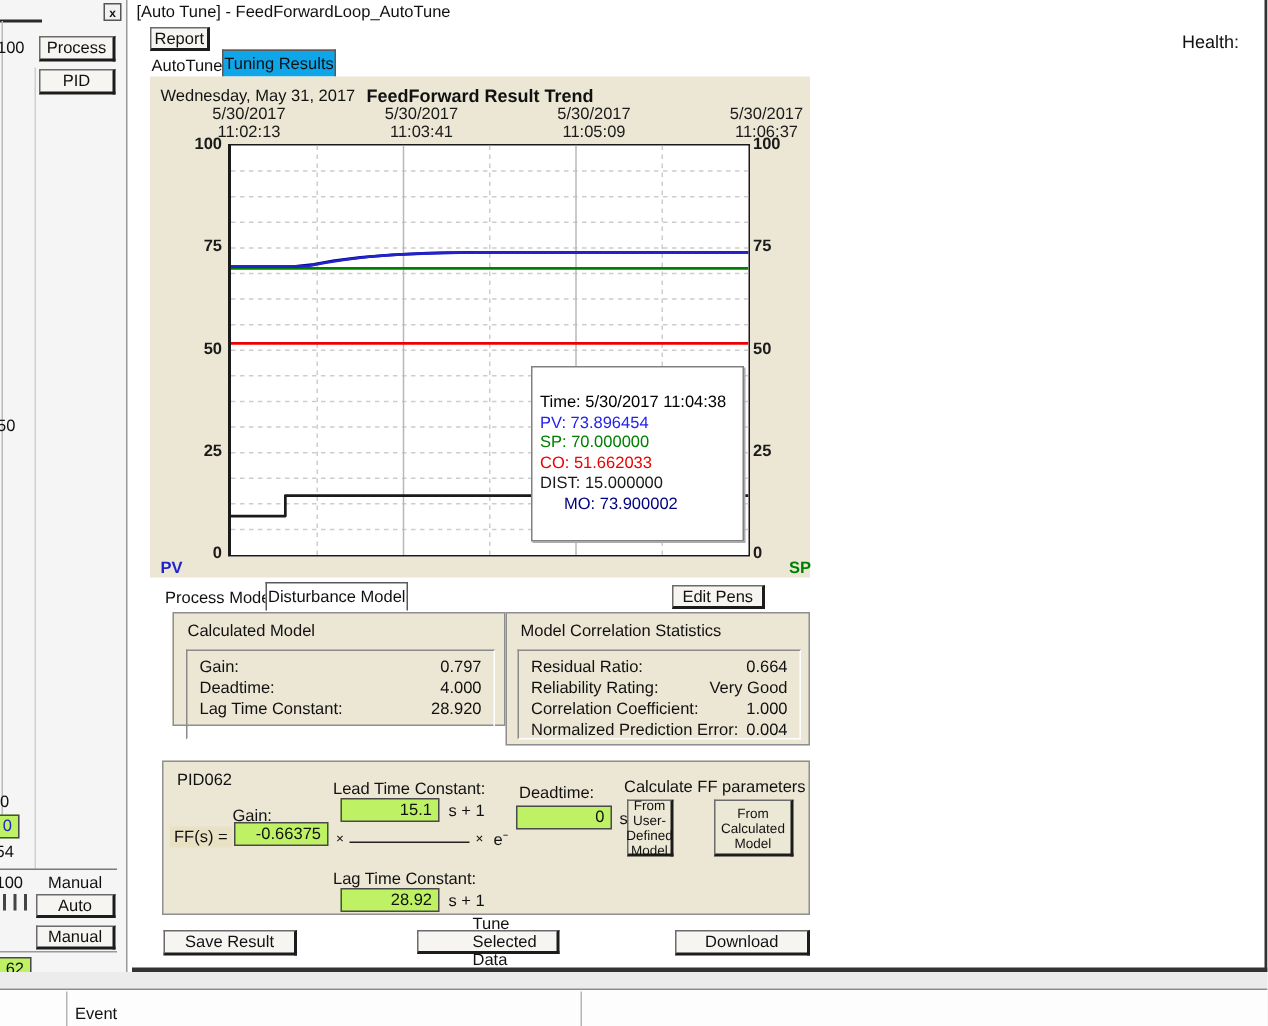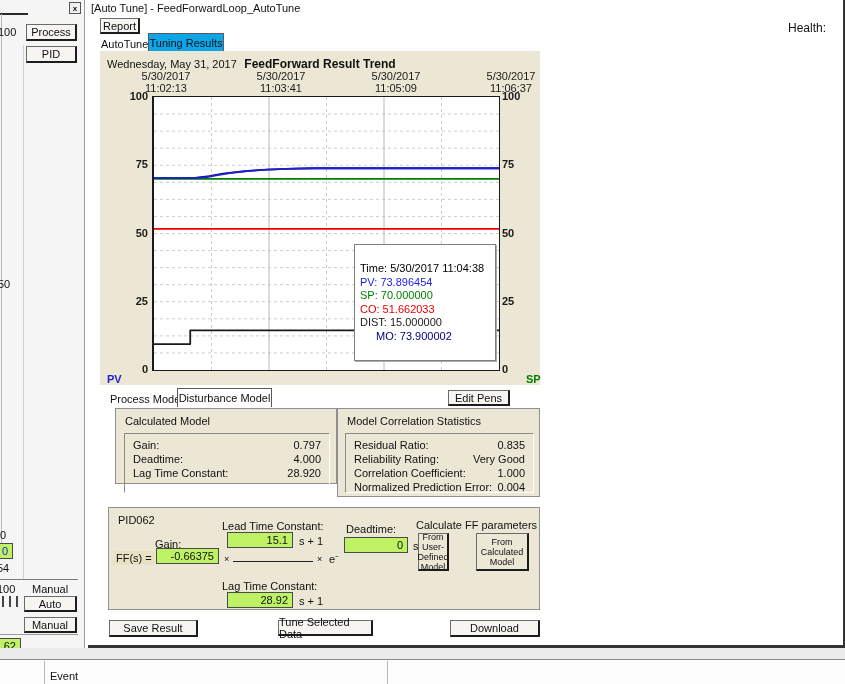--- a/index.html
+++ b/index.html
@@ -178,21 +178,21 @@
           <span>28.920</span>
         </div>
       </div>
     </div>
 
     <div class="groupbox" style="left:249px;top:408px;width:203px;height:89px;">
       <div class="grouptitle">Model Correlation Statistics</div>
       <div class="sunken" style="left:7px;top:24px;width:189px;height:60px;">
         <div class="srow">
           <span>Residual Ratio:</span>
-          <span>0.835</span>
+          <span>0.664</span>
         </div>
         <div class="srow">
           <span>Reliability Rating:</span>
           <span>Very Good</span>
         </div>
         <div class="srow">
           <span>Correlation Coefficient:</span>
           <span>1.000</span>
         </div>
         <div class="srow">
@@ -225,21 +225,21 @@
       <div class="frac-bar" style="left:124px;top:53px;width:80px;"></div>
       <div class="lbl" style="left:208px;top:46px;font-size:9px;">×</div>
       <div class="lbl" style="left:220px;top:43px;">e⁻</div>
 
       <div class="lbl" style="left:113px;top:72px;">Lag Time Constant:</div>
       <div class="input" style="left:118px;top:84px;width:66px;height:16px;">28.92</div>
       <div class="lbl" style="left:190px;top:87px;">s + 1</div>
     </div>
 
     <div class="btn" style="left:21px;top:620px;width:89px;height:17px;">Save Result</div>
-    <div class="btn" style="left:190px;top:620px;width:95px;height:16px;">Tune Selected Data</div>
+    <div class="btn" style="left:190px;top:620px;width:95px;height:16px;padding-left:36px;">Tune Selected Data</div>
     <div class="btn" style="left:362px;top:620px;width:90px;height:17px;">Download</div>
   </div>
 
   <div id="gray-strip"></div>
   <div id="status-bar">
     <div class="sb-div" style="left:44px;"></div>
     <div class="abs" style="left:50px;top:10px;">Event</div>
     <div class="sb-div" style="left:387px;"></div>
   </div>
 

